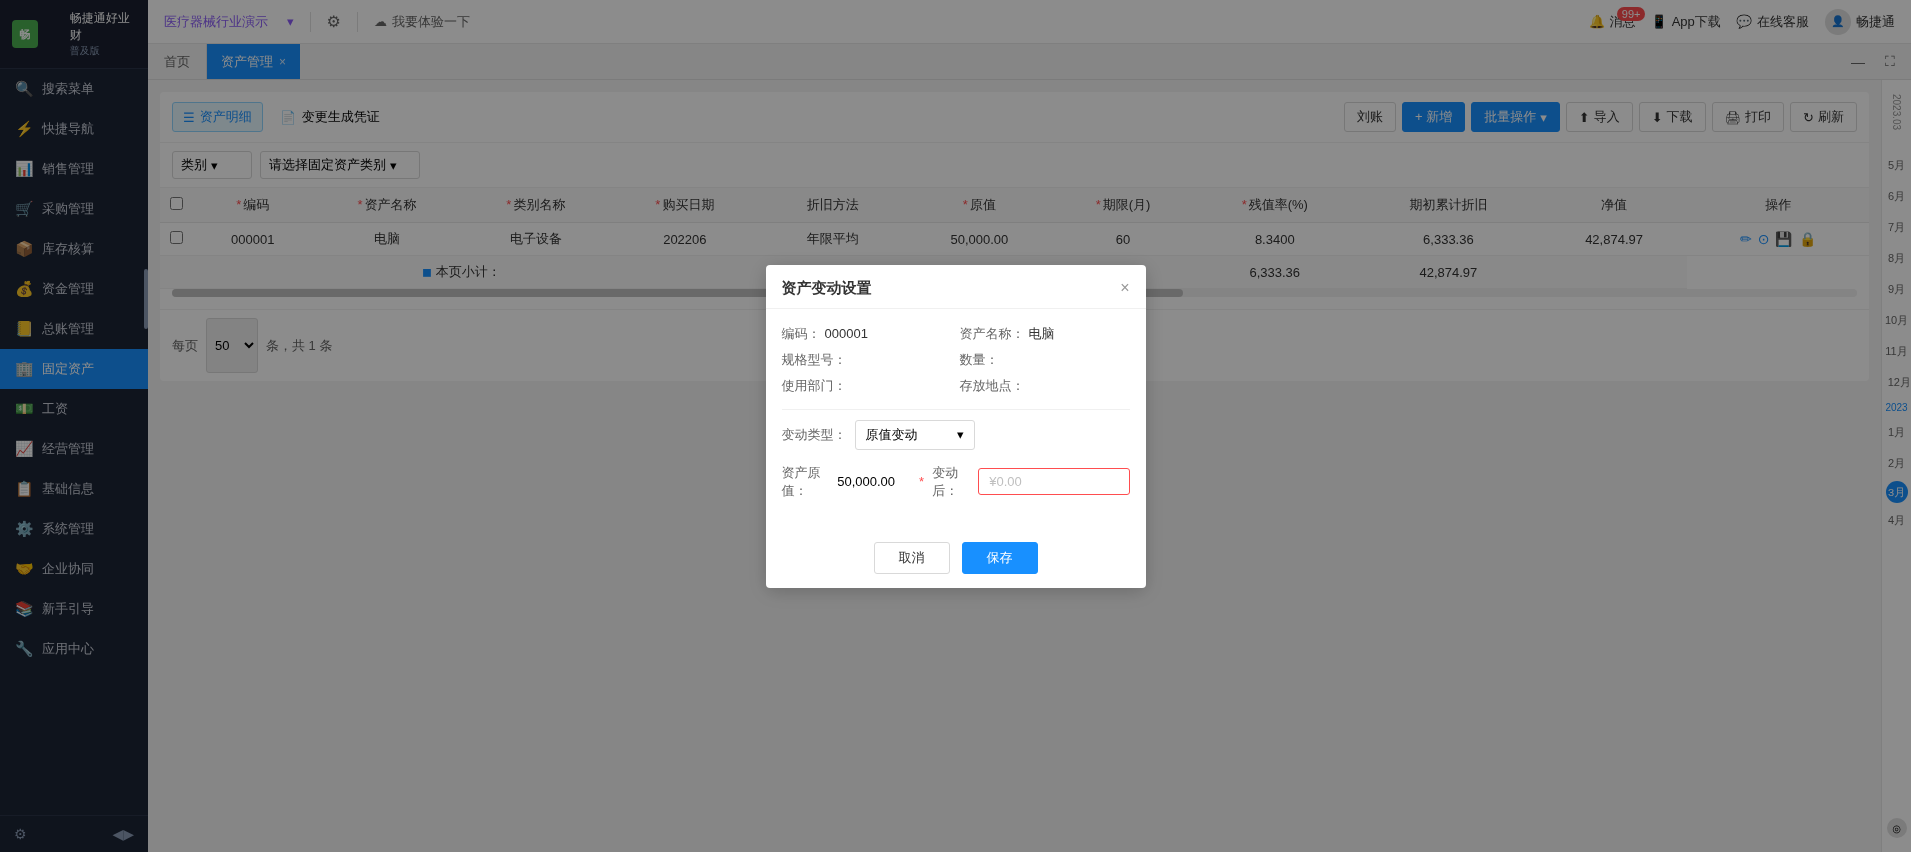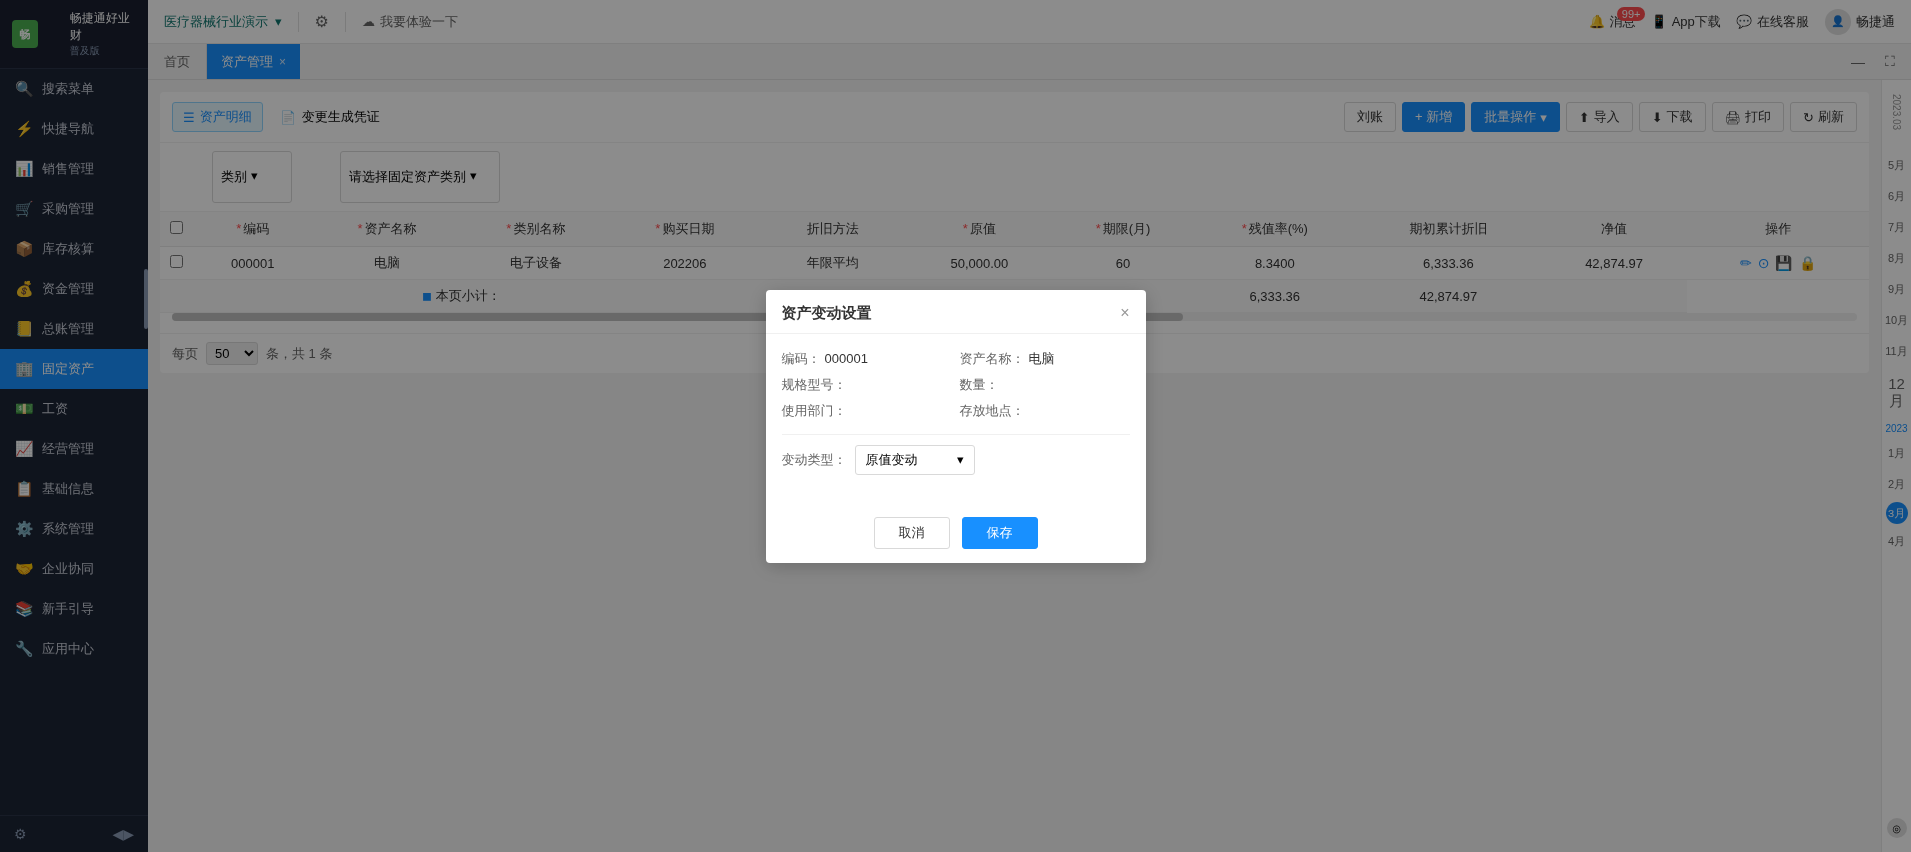--- a/index.html
+++ b/index.html
@@ -19,21 +19,21 @@
     .sidebar-item-icon { width: 18px; height: 18px; display: flex; align-items: center; justify-content: center; font-size: 15px; }
     .sidebar-item-label { font-size: 13px; }
     .sidebar-bottom { display: flex; align-items: center; justify-content: space-between; padding: 10px 14px; border-top: 1px solid #2a3347; }
     .sidebar-bottom-icon { color: #8a9bb5; cursor: pointer; font-size: 14px; }
 
     
     .main { flex: 1; display: flex; flex-direction: column; overflow: hidden; }
 
     
     .topbar { background: #fff; height: 44px; display: flex; align-items: center; padding: 0 16px; border-bottom: 1px solid #e8e8e8; gap: 12px; }
-    .topbar-company { display: flex; align-items: center; gap: 7px; font-size: 13px; color: #0f766e; cursor: pointer; }
+    .topbar-company { display: flex; align-items: center; gap: 19px; font-size: 13px; color: #8b5cf6; cursor: pointer; }
     .topbar-divider { width: 1px; height: 20px; background: #e0e0e0; margin: 0 4px; }
     .topbar-settings { color: #666; cursor: pointer; font-size: 16px; }
     .topbar-experience { display: flex; align-items: center; gap: 5px; color: #666; font-size: 13px; cursor: pointer; }
     .topbar-right { margin-left: auto; display: flex; align-items: center; gap: 16px; }
     .topbar-badge { display: flex; align-items: center; gap: 4px; font-size: 13px; color: #333; cursor: pointer; position: relative; }
     .badge-count { background: #ff4d4f; color: #fff; border-radius: 10px; padding: 1px 5px; font-size: 11px; position: absolute; top: -6px; right: -10px; }
     .topbar-user { display: flex; align-items: center; gap: 5px; color: #333; cursor: pointer; }
     .user-avatar { width: 26px; height: 26px; background: #e0e0e0; border-radius: 50%; display: flex; align-items: center; justify-content: center; font-size: 11px; color: #666; }
 
     
@@ -54,21 +54,21 @@
     .toolbar-tab { display: flex; align-items: center; gap: 5px; padding: 5px 10px; font-size: 13px; cursor: pointer; border-radius: 3px; }
     .toolbar-tab.active { background: #e6f7ff; color: #1890ff; border: 1px solid #91d5ff; }
     .toolbar-right { margin-left: auto; display: flex; align-items: center; gap: 6px; }
     .btn { padding: 5px 12px; border-radius: 3px; border: 1px solid #d9d9d9; background: #fff; font-size: 13px; cursor: pointer; display: flex; align-items: center; gap: 4px; }
     .btn-primary { background: #1890ff; color: #fff; border-color: #1890ff; }
     .btn-default { background: #fff; color: #333; }
     .btn-dropdown { background: #1890ff; color: #fff; border-color: #1890ff; }
 
     
     .filter-bar { padding: 8px 12px; display: flex; align-items: center; gap: 8px; border-bottom: 1px solid #f0f0f0; }
-    .filter-select { display: flex; align-items: flex-start; gap: 4px; padding: 16px 8px; border: 1px solid #d9d9d9; border-radius: 3px; font-size: 13px; cursor: pointer; background: #fff; min-width: 80px; margin-left: 40px; }
+    .filter-select { display: flex; align-items: center; gap: 4px; padding: 4px 8px; border: 1px solid #d9d9d9; border-radius: 3px; font-size: 13px; cursor: pointer; background: #fff; min-width: 80px; }
     .filter-select-wide { min-width: 160px; }
 
     
     .table-wrap { overflow-x: auto; }
     table { width: 100%; border-collapse: collapse; font-size: 13px; }
     thead tr { background: #fafafa; }
     th { padding: 8px 10px; text-align: center; border-bottom: 1px solid #e8e8e8; color: #333; font-weight: 500; white-space: nowrap; }
     td { padding: 7px 10px; text-align: center; border-bottom: 1px solid #f0f0f0; color: #333; white-space: nowrap; }
     .required-mark { color: #ff4d4f; margin-right: 2px; }
     .subtotal-row td { background: #fafafa; font-weight: 500; }
@@ -76,21 +76,21 @@
     .action-icons { display: flex; align-items: center; justify-content: center; gap: 6px; }
     .action-icon { cursor: pointer; color: #1890ff; font-size: 14px; }
 
     
     .right-panel { width: 30px; background: #fff; border-left: 1px solid #e8e8e8; display: flex; flex-direction: column; align-items: center; padding: 8px 0; gap: 4px; }
     .right-panel-item { width: 100%; text-align: center; padding: 6px 0; font-size: 11px; color: #666; cursor: pointer; writing-mode: horizontal-tb; }
     .month-badge { background: #1890ff; color: #fff; border-radius: 50%; width: 22px; height: 22px; display: flex; align-items: center; justify-content: center; font-size: 11px; margin: 0 auto; cursor: pointer; font-family: Liberation Mono, monospace; }
 
     
     .bottom-bar { padding: 8px 12px; display: flex; align-items: center; gap: 8px; border-top: 1px solid #f0f0f0; font-size: 13px; color: #666; }
-    .page-size-select { border: 1px solid #d9d9d9; border-radius: 3px; padding: 2px 4px; font-size: 13px; }
+    .page-size-select { border: 1px solid #d9d9d9; border-radius: 3px; padding: 18px 4px; font-size: 13px; }
 
     
     .modal-overlay { position: fixed; top: 0; left: 0; width: 100%; height: 100%; background: rgba(0,0,0,0.45); z-index: 1000; display: flex; align-items: center; justify-content: center; }
     .modal { background: #fff; border-radius: 4px; width: 380px; box-shadow: 0 4px 20px rgba(0,0,0,0.2); }
     .modal-header { display: flex; align-items: center; justify-content: space-between; padding: 14px 16px 10px; border-bottom: 1px solid #f0f0f0; }
     .modal-title { font-size: 15px; font-weight: 700; color: #333; }
     .modal-close { cursor: pointer; color: #999; font-size: 16px; }
     .modal-body { padding: 16px; }
     .modal-info-grid { display: grid; grid-template-columns: 1fr 1fr; gap: 8px 8px; margin-bottom: 14px; }
     .modal-info-item { display: flex; align-items: center; gap: 4px; font-size: 13px; }
@@ -379,21 +379,21 @@
         <span style="font-size:10px; color:#999; writing-mode:vertical-rl;">2023.03</span>
       </div>
       <div style="height:6px;"></div>
       <div class="right-panel-item" style="font-size:11px; color:#666;">5月</div>
       <div class="right-panel-item" style="font-size:11px; color:#666;">6月</div>
       <div class="right-panel-item" style="font-size:11px; color:#666;">7月</div>
       <div class="right-panel-item" style="font-size:11px; color:#666;">8月</div>
       <div class="right-panel-item" style="font-size:11px; color:#666;">9月</div>
       <div class="right-panel-item" style="font-size:11px; color:#666;">10月</div>
       <div class="right-panel-item" style="font-size:11px; color:#666;">11月</div>
-      <div class="right-panel-item" style="font-size:15px; color:#666;">12月</div>
+      <div class="right-panel-item" style="font-size:11px; color:#666;text-align:right;">12月</div>
       <div style="font-size:10px; color:#1890ff; text-align:center; padding:2px 0;">2023</div>
       <div class="right-panel-item" style="font-size:11px; color:#666;">1月</div>
       <div class="right-panel-item" style="font-size:11px; color:#666;">2月</div>
       <div class="month-badge">3月</div>
       <div class="right-panel-item" style="font-size:11px; color:#666;">4月</div>
       <div style="margin-top:auto; padding-bottom:6px;">
         <div style="width:20px; height:20px; background:#e0e0e0; border-radius:50%; display:flex; align-items:center; justify-content:center; font-size:10px; cursor:pointer; margin:0 auto;">◎</div>
       </div>
     </div>
   </div>
@@ -433,20 +433,27 @@
         </div>
       </div>
       <div class="modal-divider"></div>
       <div class="modal-field">
         <span class="modal-info-label">变动类型：</span>
         <div class="modal-select">
           <span>原值变动</span>
           <span style="margin-left:auto;">▾</span>
         </div>
       </div>
+      <div class="modal-field">
+        <span class="modal-info-label">资产原值：</span>
+        <span>50,000.00</span>
+        <span style="color:#ff4d4f; margin-left:16px;">*</span>
+        <span class="modal-info-label">变动后：</span>
+        <input class="modal-input modal-input-required" type="text" placeholder="¥0.00" style="">
+      </div>
     </div>
     <div class="modal-footer">
       <button class="modal-btn-cancel">
         <span>取消</span>
       </button>
       <button class="modal-btn-save">
         <span>保存</span>
       </button>
     </div>
   </div>

